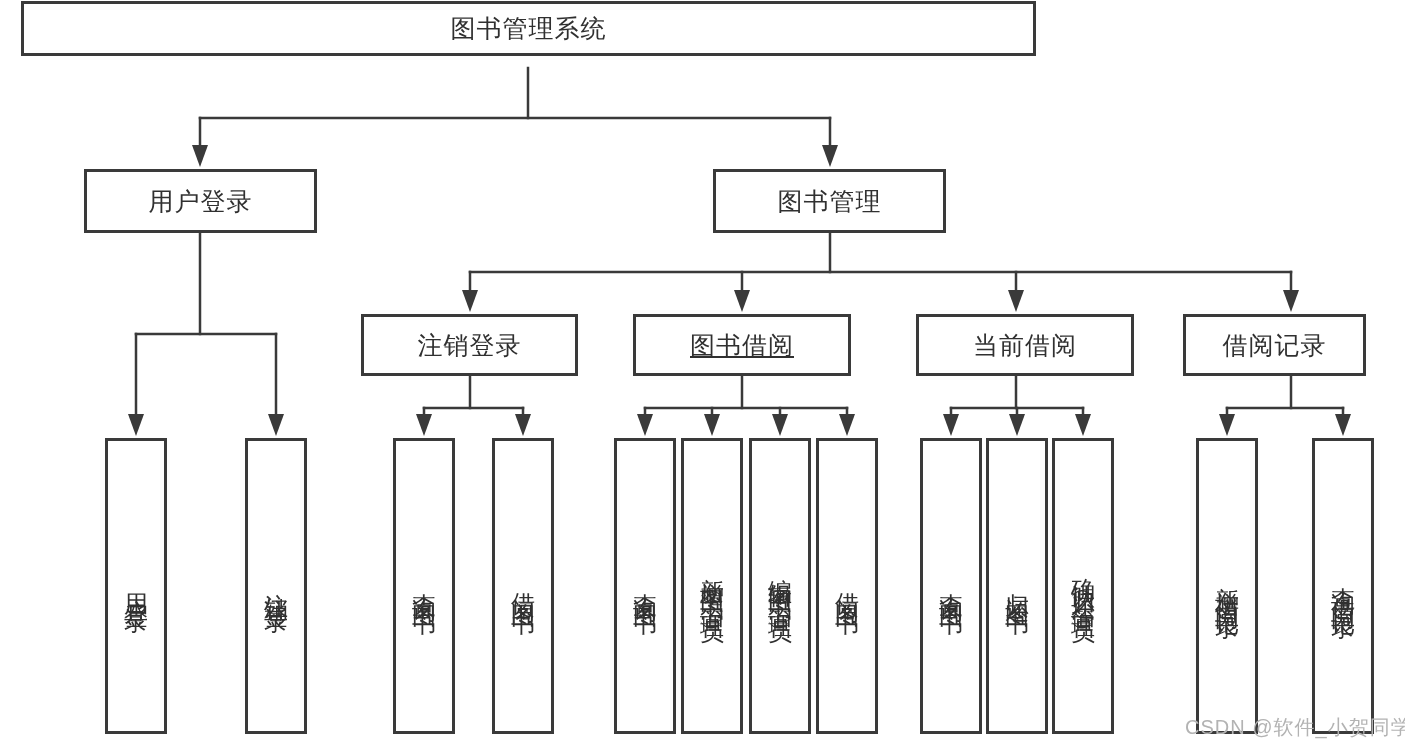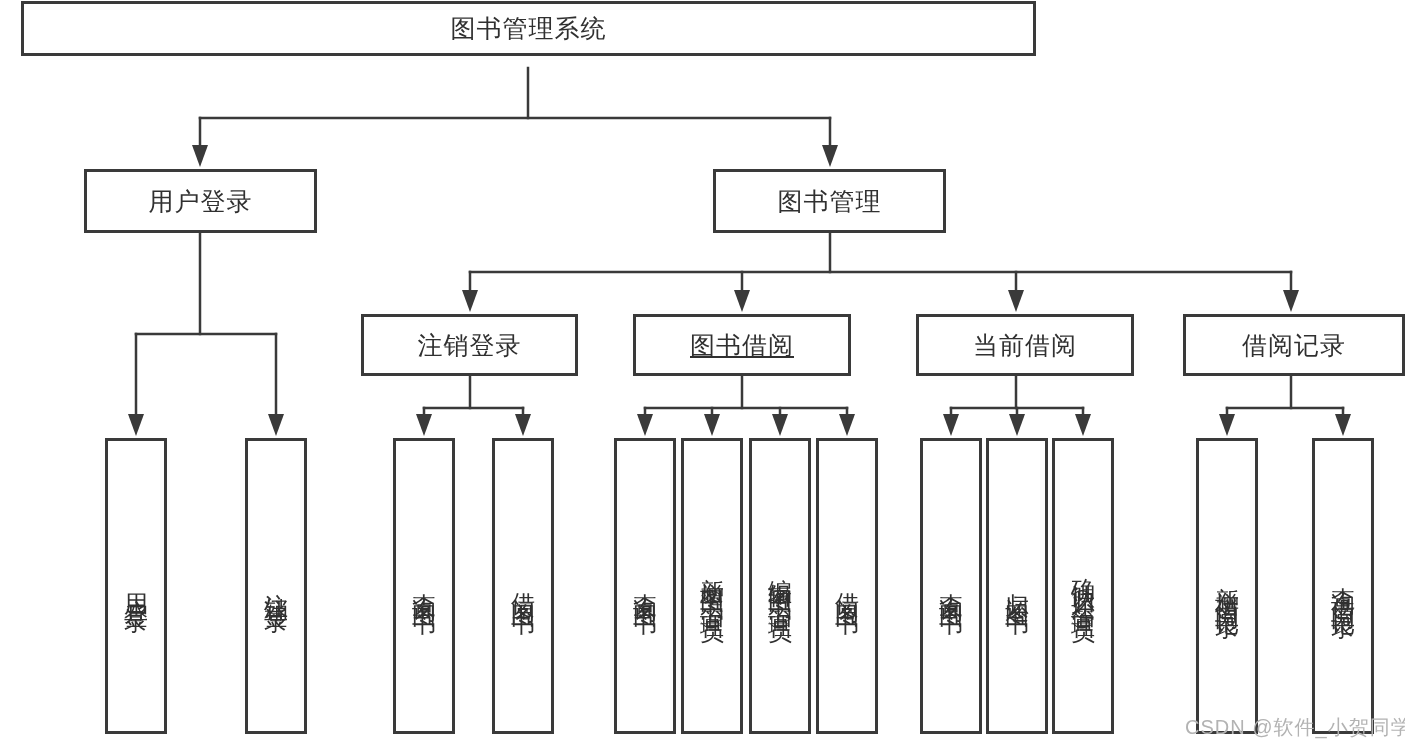--- a/index.html
+++ b/index.html
@@ -40,21 +40,21 @@
   }
   
   .n-root   { left: 21px;   top: 1px;  width: 1015px; height: 55px; }
   
   .n-login  { left: 84px;   top: 169px; width: 233px;  height: 64px; }
   .n-mgmt   { left: 713px;  top: 169px; width: 233px;  height: 64px; }
   
   .n-newrec { left: 361px;  top: 314px; width: 217px;  height: 62px; }
   .n-borrow { left: 633px;  top: 314px; width: 218px;  height: 62px; text-decoration: underline; }
   .n-curr   { left: 907px;  top: 314px; width: 218px;  height: 62px; margin-left: 9px; }
-  .n-record { left: 1183px; top: 314px; width: 222px;  height: 62px; }
+  .n-record { left: 1183px; top: 314px; width: 183px;  height: 62px; }
   
   .leaf { top: 438px; width: 62px; height: 296px; }
   .l1  { left: 105px; }
   .l2  { left: 245px; }
   .l3  { left: 393px; }
   .l4  { left: 492px; }
   .l5  { left: 614px; }
   .l6  { left: 681px; }
   .l7  { left: 749px; }
   .l8  { left: 816px; }

